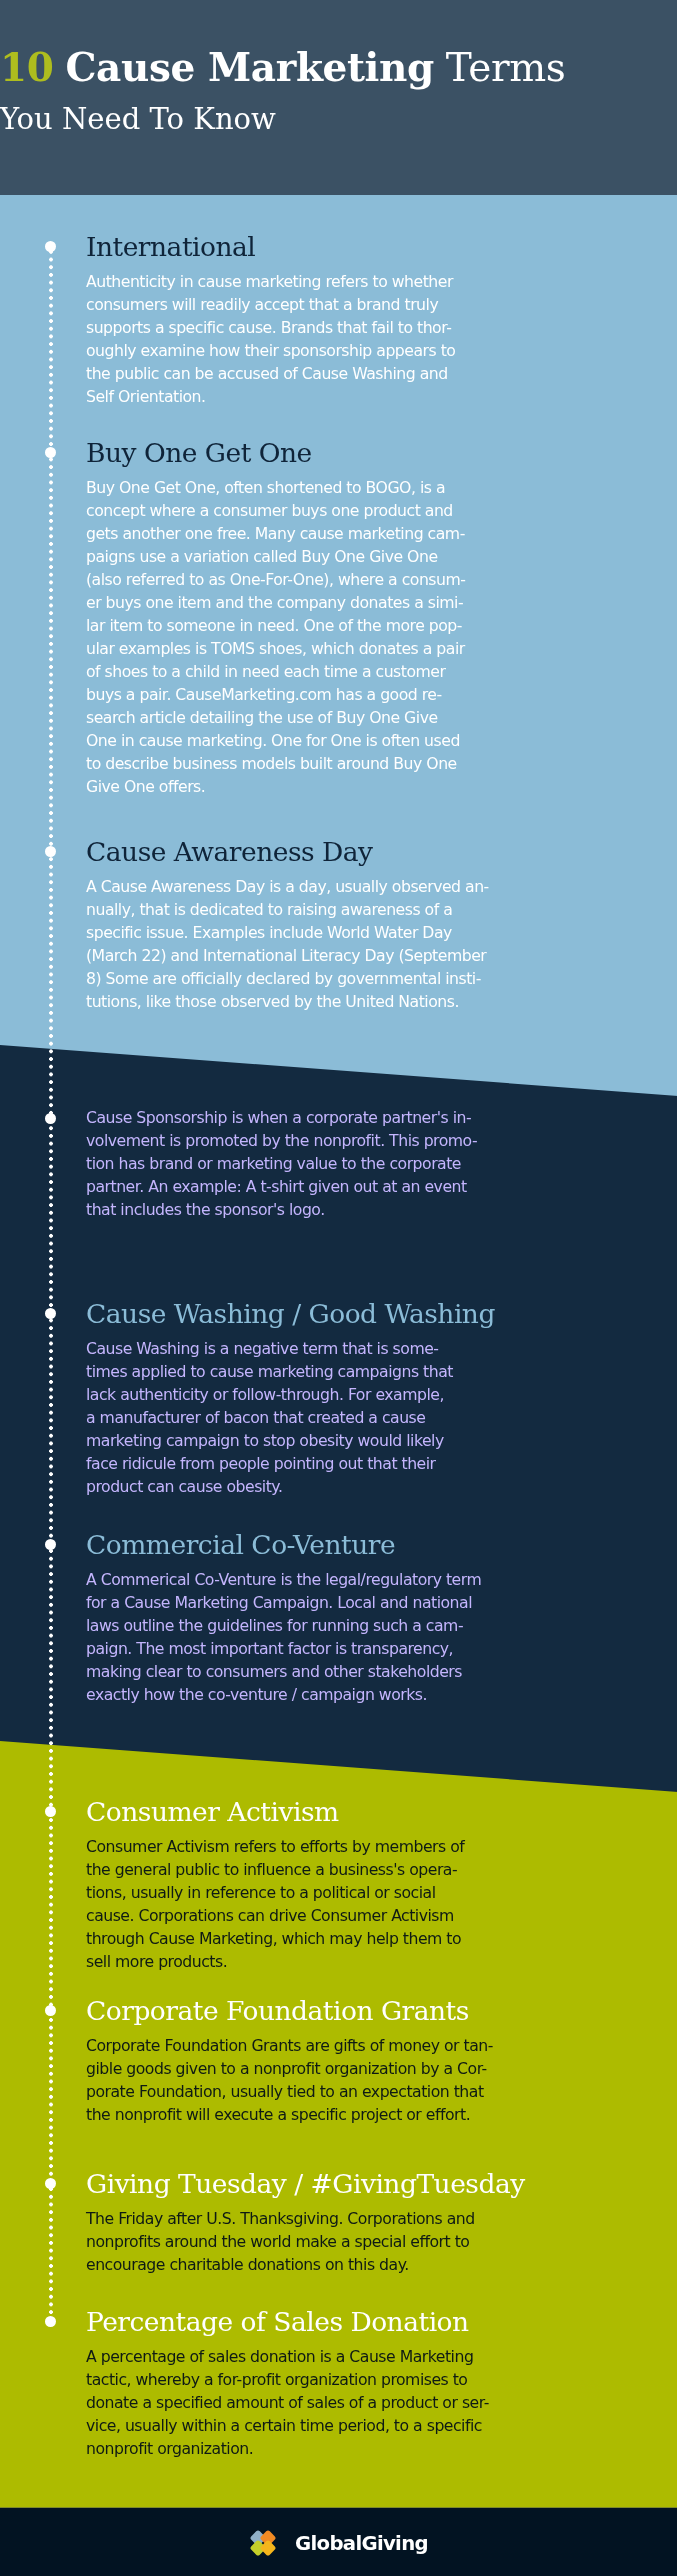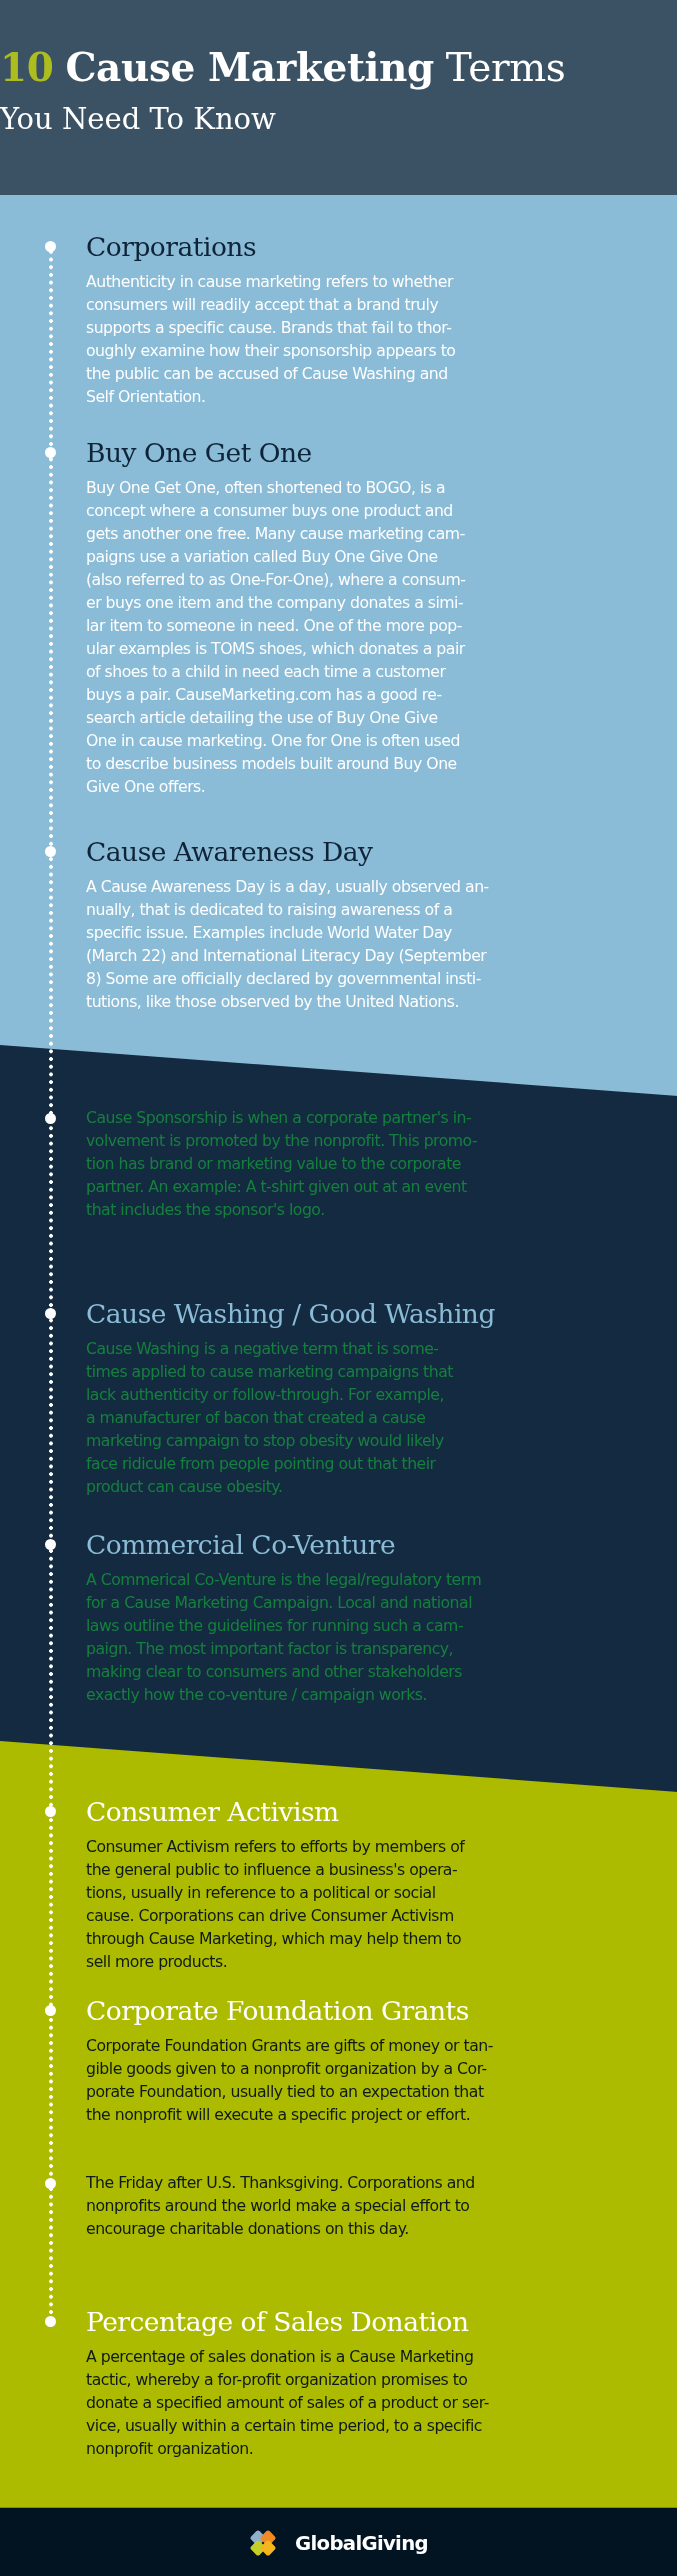--- a/index.html
+++ b/index.html
@@ -31,21 +31,21 @@
   .term-dot { position: absolute; left: -41px; top: 12px; width: 11px; height: 11px;
     border-radius: 50%; background: #ffffff; }
   .term-title { font-family: "DejaVu Serif", serif; font-size: 26.5px; line-height: 36px;
     font-weight: normal; letter-spacing: -0.5px; white-space: nowrap; }
   .term-body { font-family: "DejaVu Sans", sans-serif; font-size: 15.7px; line-height: 23px;
     letter-spacing: -0.5px; margin-top: 5.1px; white-space: pre-line; }
 
   .theme-blue .term-title { color: #0f2439; }
   .theme-blue .term-body { color: #ffffff; }
   .theme-navy .term-title { color: #8bbcd7; }
-  .theme-navy .term-body { color: #15803d; }
+  .theme-navy .term-body { color: #c4b5fd; }
   .theme-lime .term-title { color: #ffffff; }
   .theme-lime .term-body { color: #0e1a14; }
 
   .footer-logo { position: absolute; top: 2530px; left: 0; width: 678px; display: flex;
     justify-content: center; align-items: center; gap: 19px; }
   .logo-mark { width: 26px; height: 26px; position: relative; }
   .logo-mark span { position: absolute; width: 12px; height: 12px; border-radius: 2.6px; }
   .logo-mark .p1 { left: 1.7px; top: 1.7px; background: #8fb0c8; transform: rotate(45deg); }
   .logo-mark .p2 { left: 12px; top: 1.7px; background: #f08a24; transform: rotate(45deg); }
   .logo-mark .p3 { left: 1.7px; top: 12px; background: #c5cf2a; transform: rotate(45deg); }
@@ -68,21 +68,21 @@
     <span class="bold">Cause Marketing</span>
     <span class="light">Terms</span>
   </div>
   <div class="title-line2">You Need To Know</div>
 </header>
 
 <div class="timeline"></div>
 
 <section class="term theme-blue" style="top:229px">
   <span class="term-dot"></span>
-  <h2 class="term-title">Corporations</h2>
+  <h2 class="term-title">International</h2>
   <p class="term-body">Authenticity in cause marketing refers to whether
 consumers will readily accept that a brand truly
 supports a specific cause. Brands that fail to thor-
 oughly examine how their sponsorship appears to
 the public can be accused of Cause Washing and
 Self Orientation.</p>
 </section>
 
 <section class="term theme-blue" style="top:435px">
   <span class="term-dot"></span>
@@ -161,20 +161,21 @@
   <span class="term-dot"></span>
   <h2 class="term-title">Corporate Foundation Grants</h2>
   <p class="term-body">Corporate Foundation Grants are gifts of money or tan-
 gible goods given to a nonprofit organization by a Cor-
 porate Foundation, usually tied to an expectation that
 the nonprofit will execute a specific project or effort.</p>
 </section>
 
 <section class="term theme-lime" style="top:2166px">
   <span class="term-dot"></span>
+  <h2 class="term-title">Giving Tuesday / #GivingTuesday</h2>
   <p class="term-body">The Friday after U.S. Thanksgiving. Corporations and
 nonprofits around the world make a special effort to
 encourage charitable donations on this day.</p>
 </section>
 
 <section class="term theme-lime" style="top:2304px">
   <span class="term-dot"></span>
   <h2 class="term-title">Percentage of Sales Donation</h2>
   <p class="term-body">A percentage of sales donation is a Cause Marketing
 tactic, whereby a for-profit organization promises to

